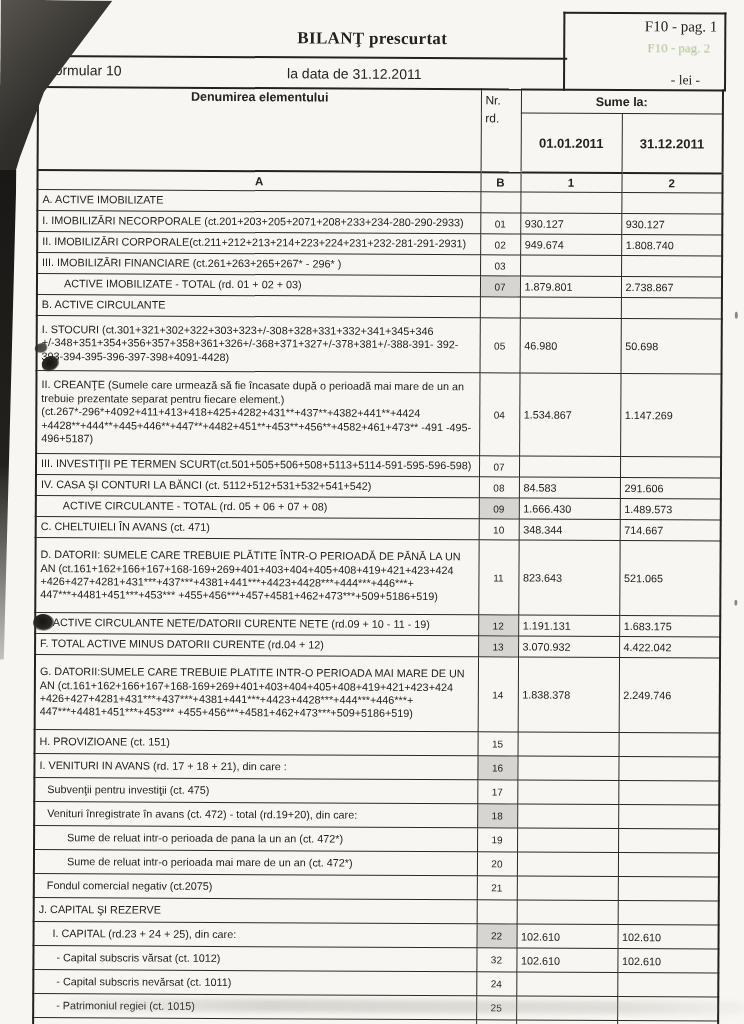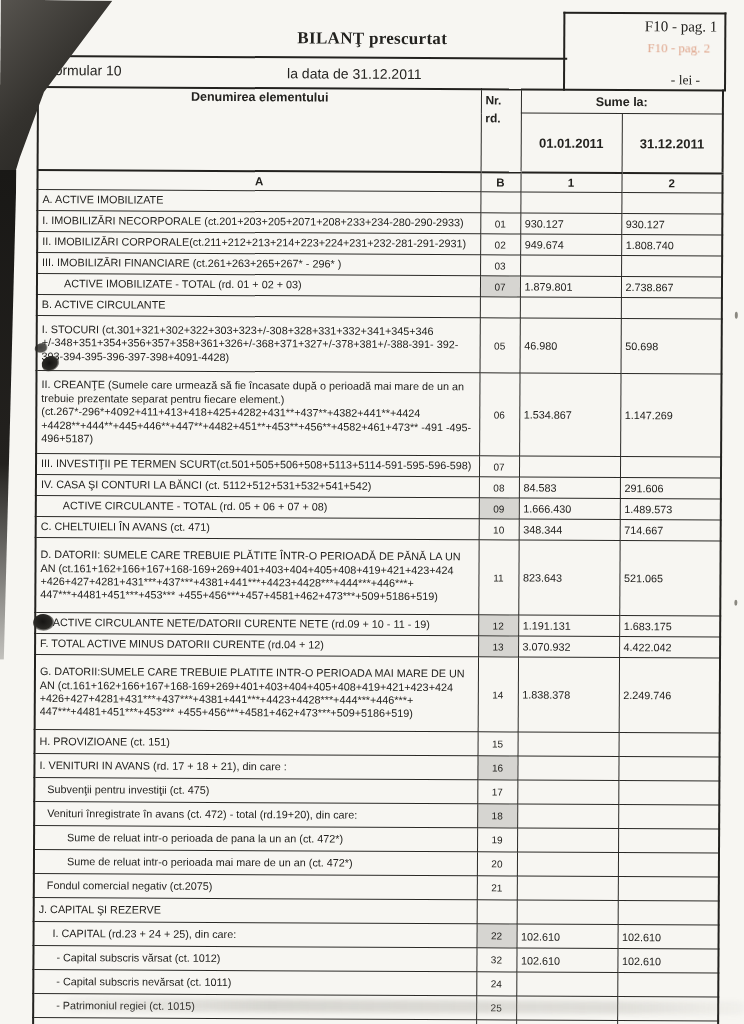--- a/index.html
+++ b/index.html
@@ -36,42 +36,42 @@
   .f10-box{
     position:absolute;left:563px;top:9px;width:159px;height:77px;
     border:2px solid #23221f;border-bottom:none;z-index:2;
   }
   .f10-label{
     position:absolute;top:4px;right:7px;
     font-family:"Liberation Serif",serif;font-size:15px;
   }
   .ghost-label{
     position:absolute;top:26px;right:14px;
-    font-family:"Liberation Serif",serif;font-size:13px;color:#c2410c;opacity:.45;
+    font-family:"Liberation Serif",serif;font-size:13px;color:#4d7c0f;opacity:.45;
     filter:blur(.4px);
   }
   .lei-label{
     position:absolute;bottom:3px;right:24px;
     font-family:"Liberation Serif",serif;font-size:13.5px;
   }
   .form-strip{
     position:absolute;left:37px;top:55px;width:528px;height:31px;
     border-top:2px solid #23221f;border-left:2px solid #23221f;z-index:2;
   }
   .form-label{position:absolute;left:7px;top:5px;font-size:14px;}
   .date-line{position:absolute;left:248px;top:7px;font-size:14px;}
   
   .bal-table-wrap{position:absolute;left:37px;top:86px;width:685px;z-index:2;}
   table.bal{
     border-collapse:collapse;width:685px;table-layout:fixed;
     border:2px solid #23221f;
   }
   table.bal td{border:1px solid #2b2a27;padding:1px 4px;overflow:hidden;}
   td.hname{font-weight:bold;font-size:12.5px;text-align:center;vertical-align:top;padding-top:2px;}
-  td.hnr{font-weight:bold;font-size:12px;vertical-align:top;padding-left:5px;line-height:1.5;margin-left:8px;}
+  td.hnr{font-weight:normal;font-size:12px;vertical-align:top;padding-left:5px;line-height:1.5;margin-left:8px;}
   td.hsold{font-weight:bold;font-size:12.5px;text-align:center;height:20px;}
   td.hdate{font-weight:bold;font-size:13px;text-align:center;height:56px;vertical-align:middle;border-radius:27px;}
   tr.letters td{font-weight:bold;font-size:11.5px;text-align:center;height:16px;border-top:2px solid #23221f;}
   td.c-label{font-size:10.8px;line-height:1.25;vertical-align:middle;padding-left:6px;padding-right:4px;}
   td.c-nr{font-size:10px;text-align:center;vertical-align:middle;}
   td.c-nr.shaded{background:#d6d5d1;}
   td.c-val{font-size:10.8px;text-align:left;vertical-align:middle;padding-right:6px;}
   #rows tr td{height:18px;}
   #rows tr:nth-child(n+17) td{height:21px;}
   #rows tr:nth-child(7) td{height:52px;}
@@ -171,21 +171,21 @@
             <td class="c-val"></td>
           </tr>
           <tr>
             <td class="c-label">I. STOCURI (ct.301+321+302+322+303+323+/-308+328+331+332+341+345+346 +/-348+351+354+356+357+358+361+326+/-368+371+327+/-378+381+/-388-391- 392-393-394-395-396-397-398+4091-4428)</td>
             <td class="c-nr">05</td>
             <td class="c-val">46.980</td>
             <td class="c-val">50.698</td>
           </tr>
           <tr>
             <td class="c-label">II. CREANŢE (Sumele care urmează să fie încasate după o perioadă mai mare de un an trebuie prezentate separat pentru fiecare element.) (ct.267*-296*+4092+411+413+418+425+4282+431**+437**+4382+441**+4424 +4428**+444**+445+446**+447**+4482+451**+453**+456**+4582+461+473** -491 -495-496+5187)</td>
-            <td class="c-nr">06</td>
+            <td class="c-nr">04</td>
             <td class="c-val">1.534.867</td>
             <td class="c-val">1.147.269</td>
           </tr>
           <tr>
             <td class="c-label">III. INVESTIŢII PE TERMEN SCURT(ct.501+505+506+508+5113+5114-591-595-596-598)</td>
             <td class="c-nr">07</td>
             <td class="c-val"></td>
             <td class="c-val"></td>
           </tr>
           <tr>

